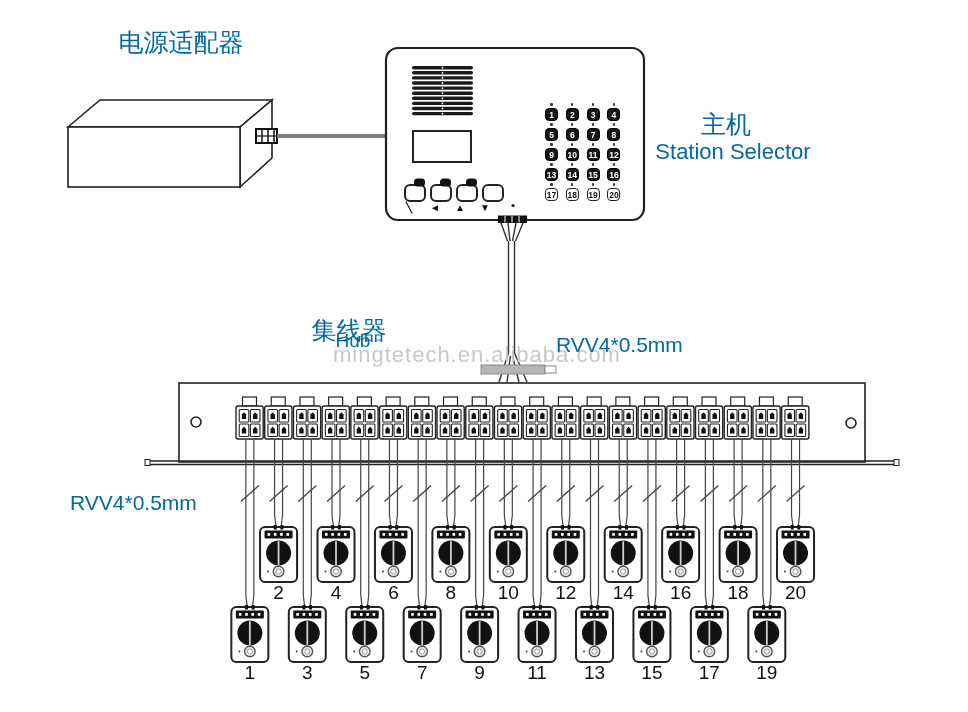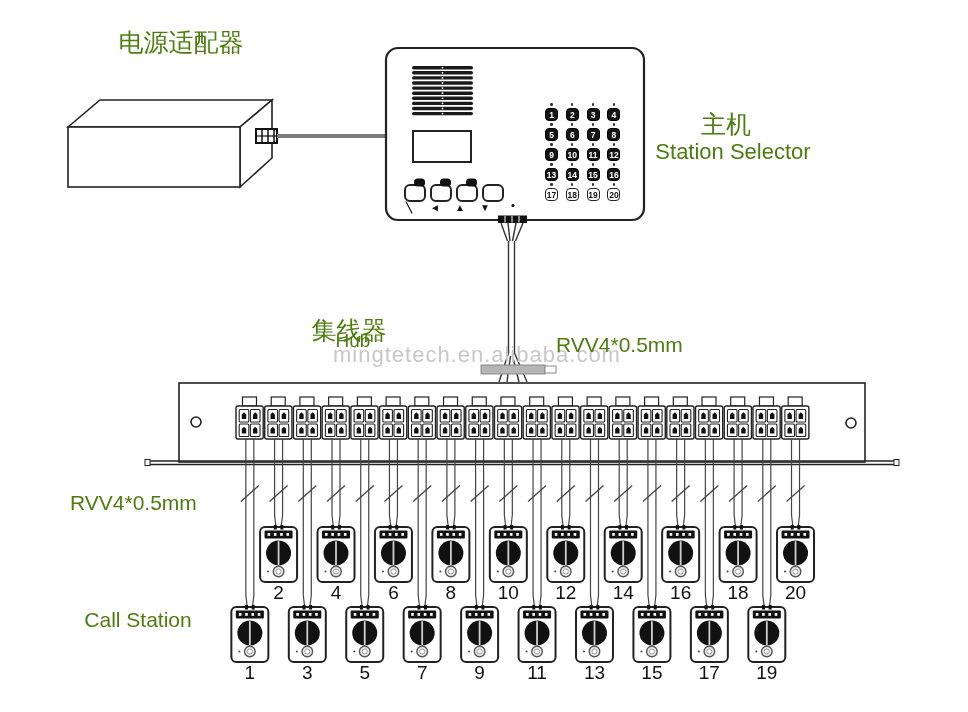--- a/index.html
+++ b/index.html
@@ -1,20 +1,20 @@
 <!DOCTYPE html>
 <html><head>
 <meta charset="utf-8">
 <style>
   html,body{margin:0;padding:0;background:#fff;}
   .canvas{position:relative;width:968px;height:712px;background:#fff;overflow:hidden;
           font-family:"Liberation Sans",sans-serif;color:#111;}
   .canvas svg{position:absolute;left:0;top:0;z-index:1;}
   svg text{font-family:"Liberation Sans",sans-serif;fill:#111;}
-  .lbl{position:absolute;z-index:3;color:#4d7c0f;line-height:1.15;white-space:nowrap;}
+  .lbl{position:absolute;z-index:3;color:#0369a1;line-height:1.15;white-space:nowrap;}
   .lbl.center{text-align:center;}
   .watermark{position:absolute;z-index:2;letter-spacing:1px;pointer-events:none;}
   #keypad{position:absolute;left:0;top:0;width:968px;height:712px;z-index:2;pointer-events:none;}
   .kbtn{position:absolute;width:13px;height:13px;border-radius:4px;box-sizing:border-box;
         display:flex;align-items:center;justify-content:center;
         font:bold 8.5px "Liberation Sans",sans-serif;}
   .kbtn.dark{background:#151515;color:#fff;border:1px solid #000;}
   .kbtn.light{background:#fff;color:#111;border:1.4px solid #222;}
   .kdot{position:absolute;width:2.4px;height:2.4px;border-radius:50%;background:#333;}
   .ficon{position:absolute;z-index:2;font-size:10px;font-weight:bold;color:#111;width:14px;text-align:center;}
@@ -741,21 +741,20 @@
 
   <div class="lbl center" style="left:653px;top:139px;width:160px;font-size:22px;">Station Selector</div>
   <div class="lbl center" style="left:646px;top:110px;width:160px;font-size:25px;">主机</div>
 
   <div class="lbl center" style="left:269px;top:316px;width:160px;font-size:25px;">集线器</div>
   <div class="lbl center" style="left:273px;top:330px;width:160px;font-size:19px;">Hub</div>
 
   <div class="lbl" style="left:556px;top:333px;font-size:21px;">RVV4*0.5mm</div>
   <div class="lbl" style="left:70px;top:491px;font-size:21px;">RVV4*0.5mm</div>
 
-  <div class="lbl center" style="left:58px;top:608px;width:160px;font-size:21px;">Call Station</div>
 
   <div class="watermark" style="left:333px;top:342px;font-size:22px;color:#c8c8c8;">mingtetech.en.alibaba.com</div>
 
   <span class="ficon" style="left:402px;top:202px;">╲</span>
   <span class="ficon" style="left:428px;top:202px;">◄</span>
   <span class="ficon" style="left:453px;top:202px;">▲</span>
   <span class="ficon" style="left:478px;top:202px;">▼</span>
 
   <div id="keypad">
       <div class="kbtn dark" style="left: 545px; top: 108px;">1</div>

